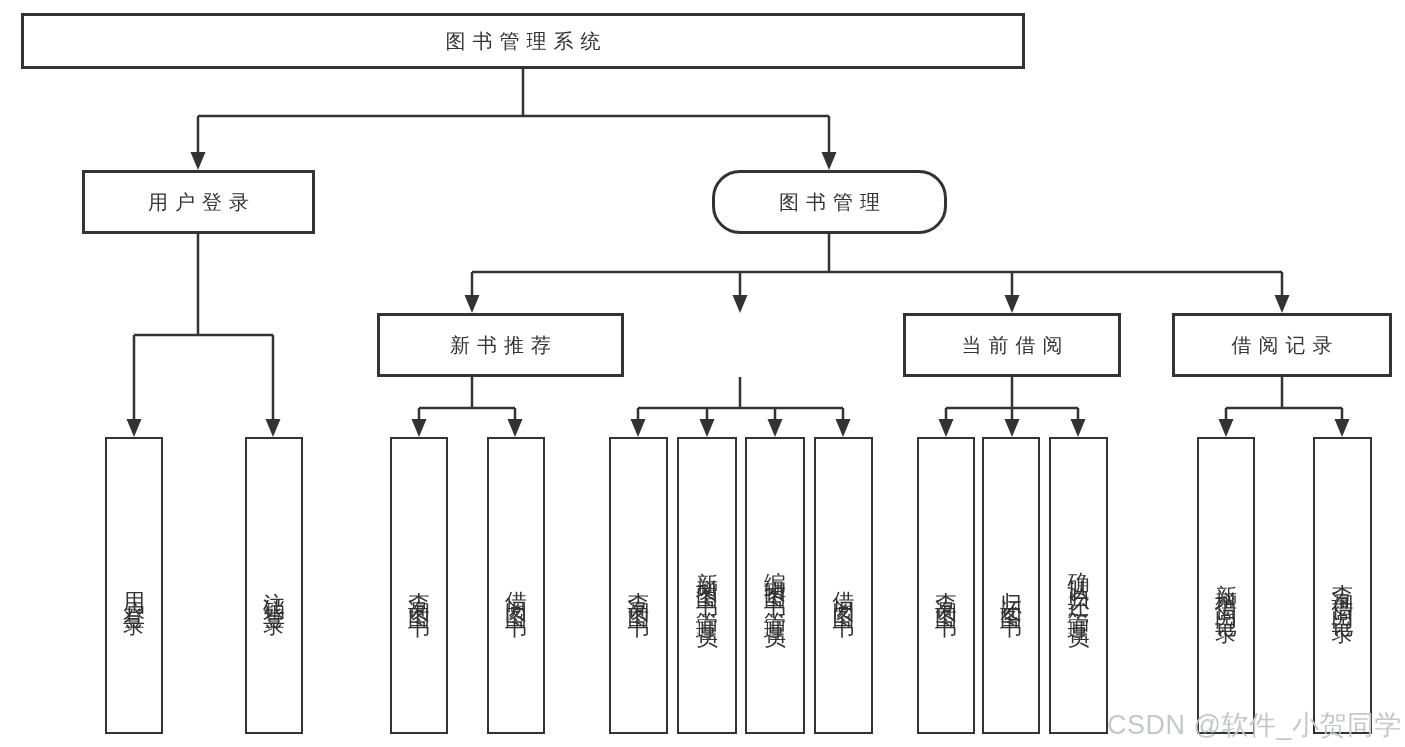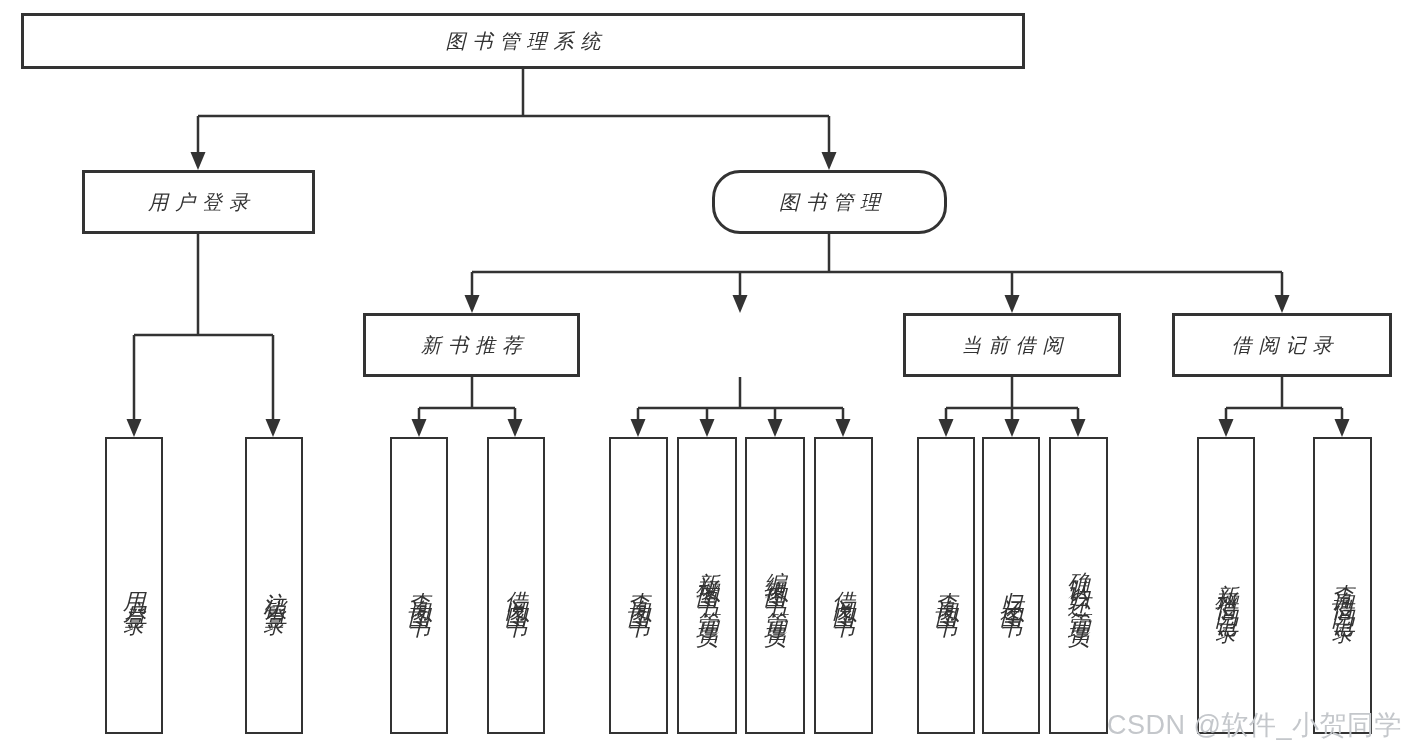--- a/index.html
+++ b/index.html
@@ -8,21 +8,20 @@
     background:var(--color-background,#ffffff);
     font-family:"Liberation Sans",sans-serif;
     color:var(--color-text,#333333);
   }
   svg.connectors{position:absolute;left:0;top:0;z-index:1;}
   .box{
     position:absolute;box-sizing:border-box;background:#fff;
     border:3px solid var(--color-line,#333333);
     display:flex;align-items:center;justify-content:center;
     z-index:2;
-    font-style:italic;
   }
   .hbox{font-size:20px;letter-spacing:7px;padding-left:7px;white-space:nowrap;}
   .vbox{
     border-width:2.5px;
     writing-mode:vertical-rl;text-orientation:mixed;
     font-size:22px;letter-spacing:8px;padding-top:8px;
     line-height:1;
   }
   .watermark{
     position:absolute;right:3px;bottom:4px;z-index:3;
@@ -91,21 +90,21 @@
       <polygon points="1218.5,419 1233.5,419 1226,437"></polygon>
       <polygon points="1334.5,419 1349.5,419 1342,437"></polygon>
     </g>
   </svg>
 
   <div class="box hbox" style="left:21px;top:13px;width:1004px;height:56px;">图书管理系统</div>
 
   <div class="box hbox" style="left:82px;top:170px;width:233px;height:64px;">用户登录</div>
   <div class="box hbox" style="left:712px;top:170px;width:235px;height:64px;border-radius:28px;">图书管理</div>
 
-  <div class="box hbox" style="left:363px;top:313px;width:217px;height:64px;">新书推荐</div>
+  <div class="box hbox" style="left:377px;top:313px;width:247px;height:64px;">新书推荐</div>
   <div class="box hbox" style="left:903px;top:313px;width:218px;height:64px;">当前借阅</div>
   <div class="box hbox" style="left:1172px;top:313px;width:220px;height:64px;">借阅记录</div>
 
   <div class="box vbox" style="left:105px;top:437px;width:58px;height:297px;">用户登录</div>
   <div class="box vbox" style="left:245px;top:437px;width:58px;height:297px;">注销登录</div>
 
   <div class="box vbox" style="left:390px;top:437px;width:58px;height:297px;">查询图书</div>
   <div class="box vbox" style="left:487px;top:437px;width:58px;height:297px;">借阅图书</div>
 
   <div class="box vbox" style="left:609px;top:437px;width:59px;height:297px;">查询图书</div>

